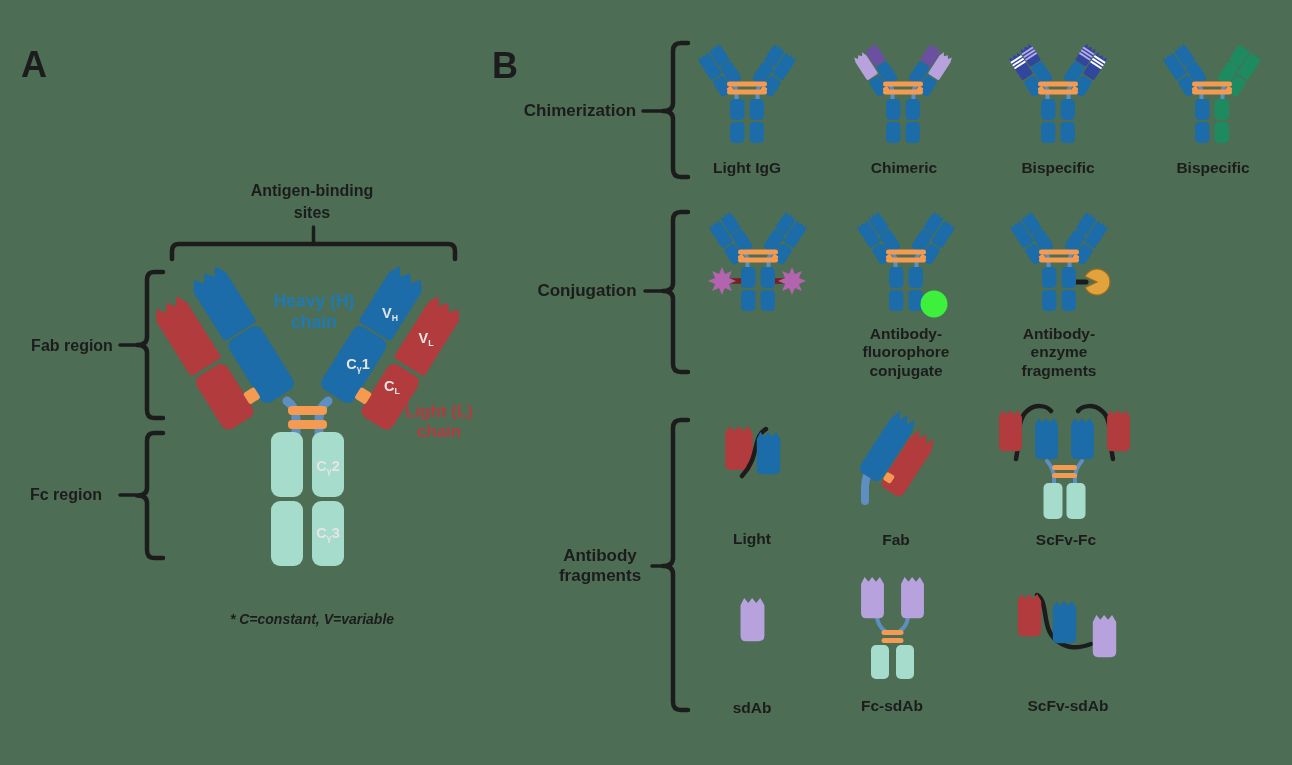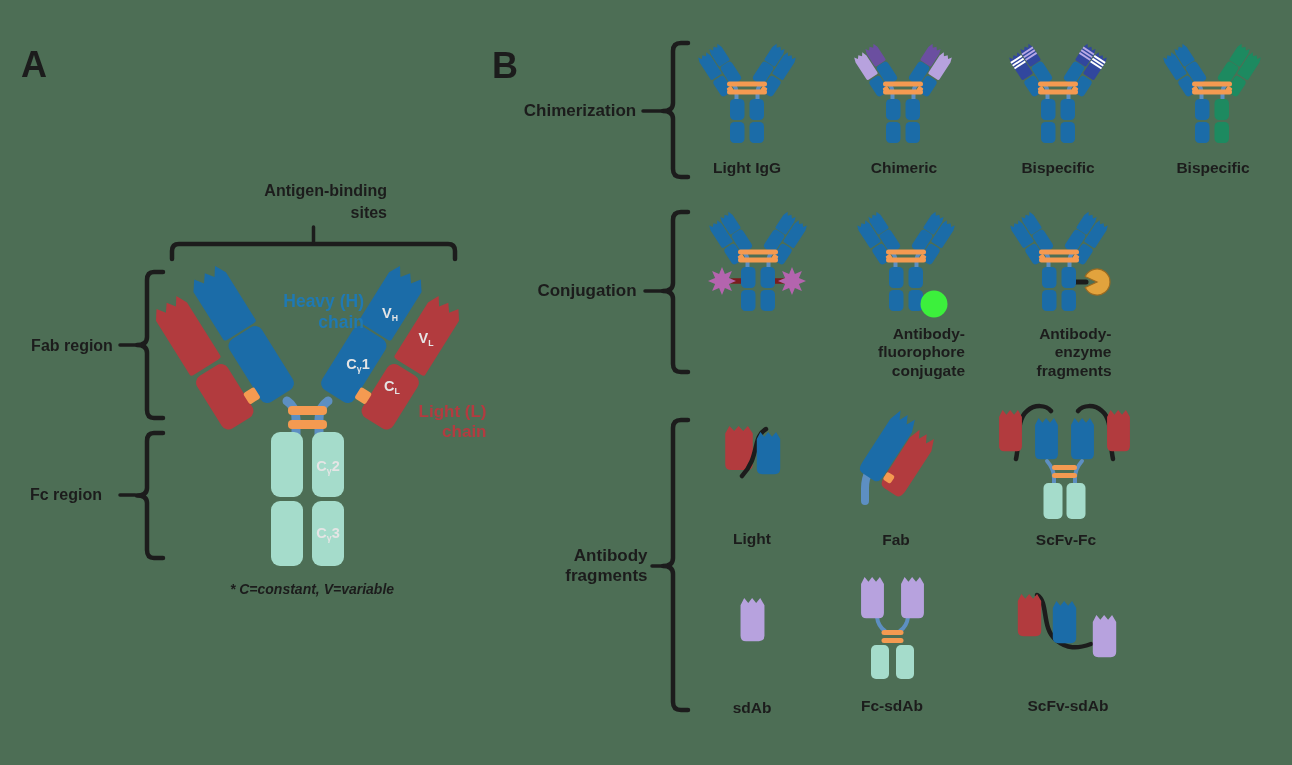--- a/index.html
+++ b/index.html
@@ -9,31 +9,31 @@
     font-family:"Liberation Sans", sans-serif;
     -webkit-font-smoothing:antialiased;
   }
   #stage{position:absolute;inset:0;}
   svg{position:absolute;left:0;top:0;}
   .lbl{
     position:absolute;transform:translate(-50%,-50%);
     color:var(--c-ink,#1c1c1c);font-weight:bold;text-align:center;
     line-height:1.18;white-space:nowrap;
   }
-  .wrap{white-space:normal;text-align:right;}
+  .wrap{white-space:normal;}
   .panel-letter{font-size:36px;}
   .group-lbl{font-size:17px;}
   .item-lbl{font-size:15.5px;}
   .region-lbl{font-size:16px;}
   .antigen-lbl{font-size:16px;line-height:1.35;}
   .heavy-lbl{color:var(--c-blue_text,#1f79b3);font-size:17.5px;}
   .light-lbl{color:var(--c-red_text,#b33b40);font-size:17px;}
   .dom-label{position:absolute;transform:translate(-50%,-50%);color:#e5e5e5;font-weight:bold;font-size:14.5px;white-space:nowrap;}
   .dom-label sub{font-size:0.6em;vertical-align:-0.3em;}
-  .footnote{font-size:14px;font-style:italic;}
+  .footnote{font-size:14px;font-style:italic;margin-top:30px;}
   
   .p-hb{fill:var(--hb,var(--c-blue))}
   .p-ht{fill:var(--ht,var(--c-blue))}
   .p-lb{fill:var(--lb,var(--c-blue))}
   .p-lt{fill:var(--lt,var(--c-blue))}
   .p-sh{fill:var(--sh,transparent)}
   .p-sl{fill:var(--sl,transparent)}
   .p-dot{fill:var(--c-orange)}
   .p-hinge{fill:var(--c-orange)}
   .p-conn{stroke:var(--c-steel);stroke-width:4;fill:none;stroke-linecap:round}

